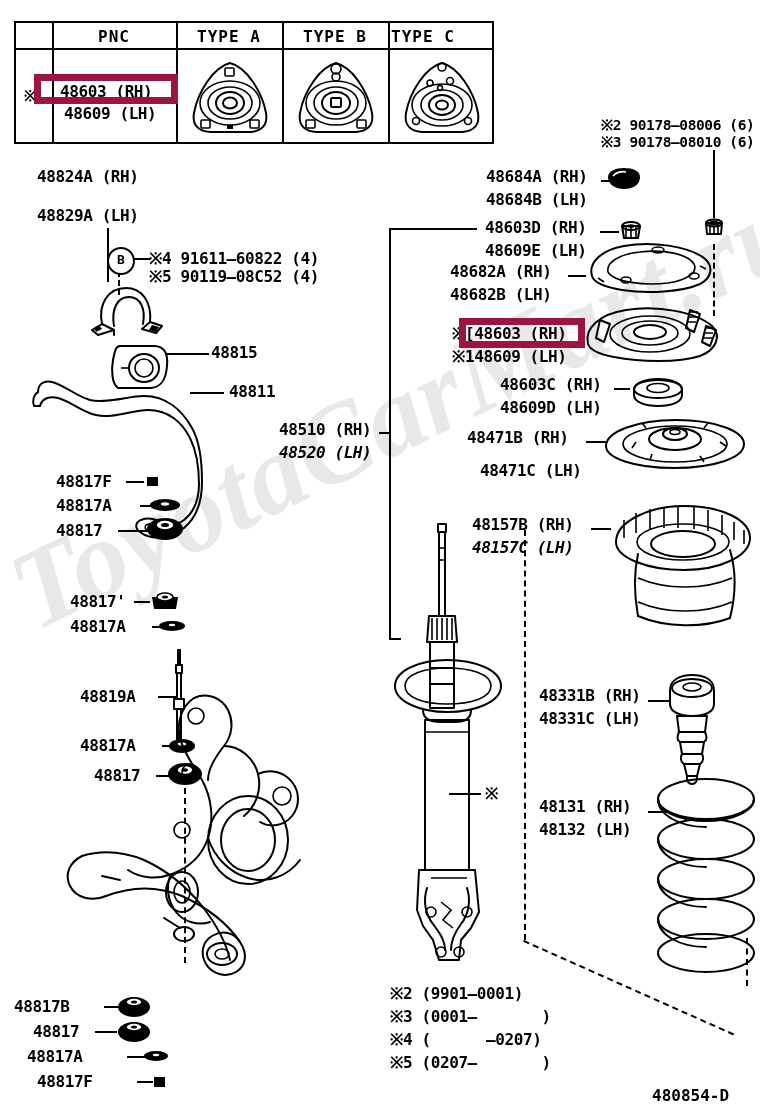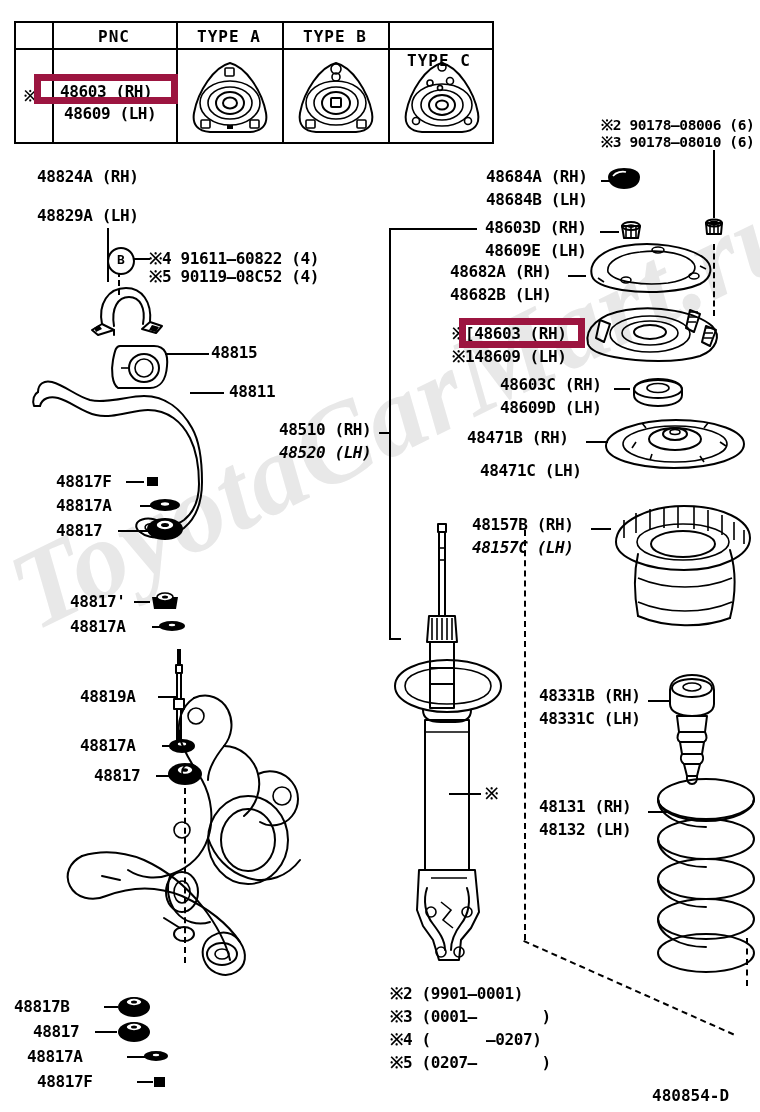--- a/index.html
+++ b/index.html
@@ -82,21 +82,21 @@
   <div class="tbl">
     <div class="hline" style="top:25px;"></div>
     <div class="vline" style="left:36px;"></div>
     <div class="vline" style="left:160px;"></div>
     <div class="vline" style="left:266px;"></div>
     <div class="vline" style="left:372px;"></div>
 
     <div class="th" style="left:36px;width:124px;">PNC</div>
     <div class="th" style="left:160px;width:106px;">TYPE A</div>
     <div class="th" style="left:266px;width:106px;">TYPE B</div>
-    <div class="th" style="left:372px;width:102px;margin-top:24px;">TYPE C</div>
+    <div class="th" style="left:356px;width:102px;">TYPE C</div>
 
     <div class="cellnum" style="left:8px;top:62px;font-size:15px;">※</div>
     <div class="cellnum" style="left:44px;top:58px;">48603 (RH)</div>
     <div class="cellnum" style="left:48px;top:80px;">48609 (LH)</div>
 
     <div class="art" style="left:168px;top:34px;">
       <svg width="92" height="80" viewBox="0 0 92 80">
         <path class="s" d="M46 6 C30 10 14 34 10 56 C8 68 14 74 26 75 L66 75 C78 74 84 68 82 56 C78 34 62 10 46 6Z"></path>
         <ellipse class="s1" cx="46" cy="46" rx="30" ry="22"></ellipse>
         <ellipse class="s1" cx="46" cy="46" rx="22" ry="16"></ellipse>

